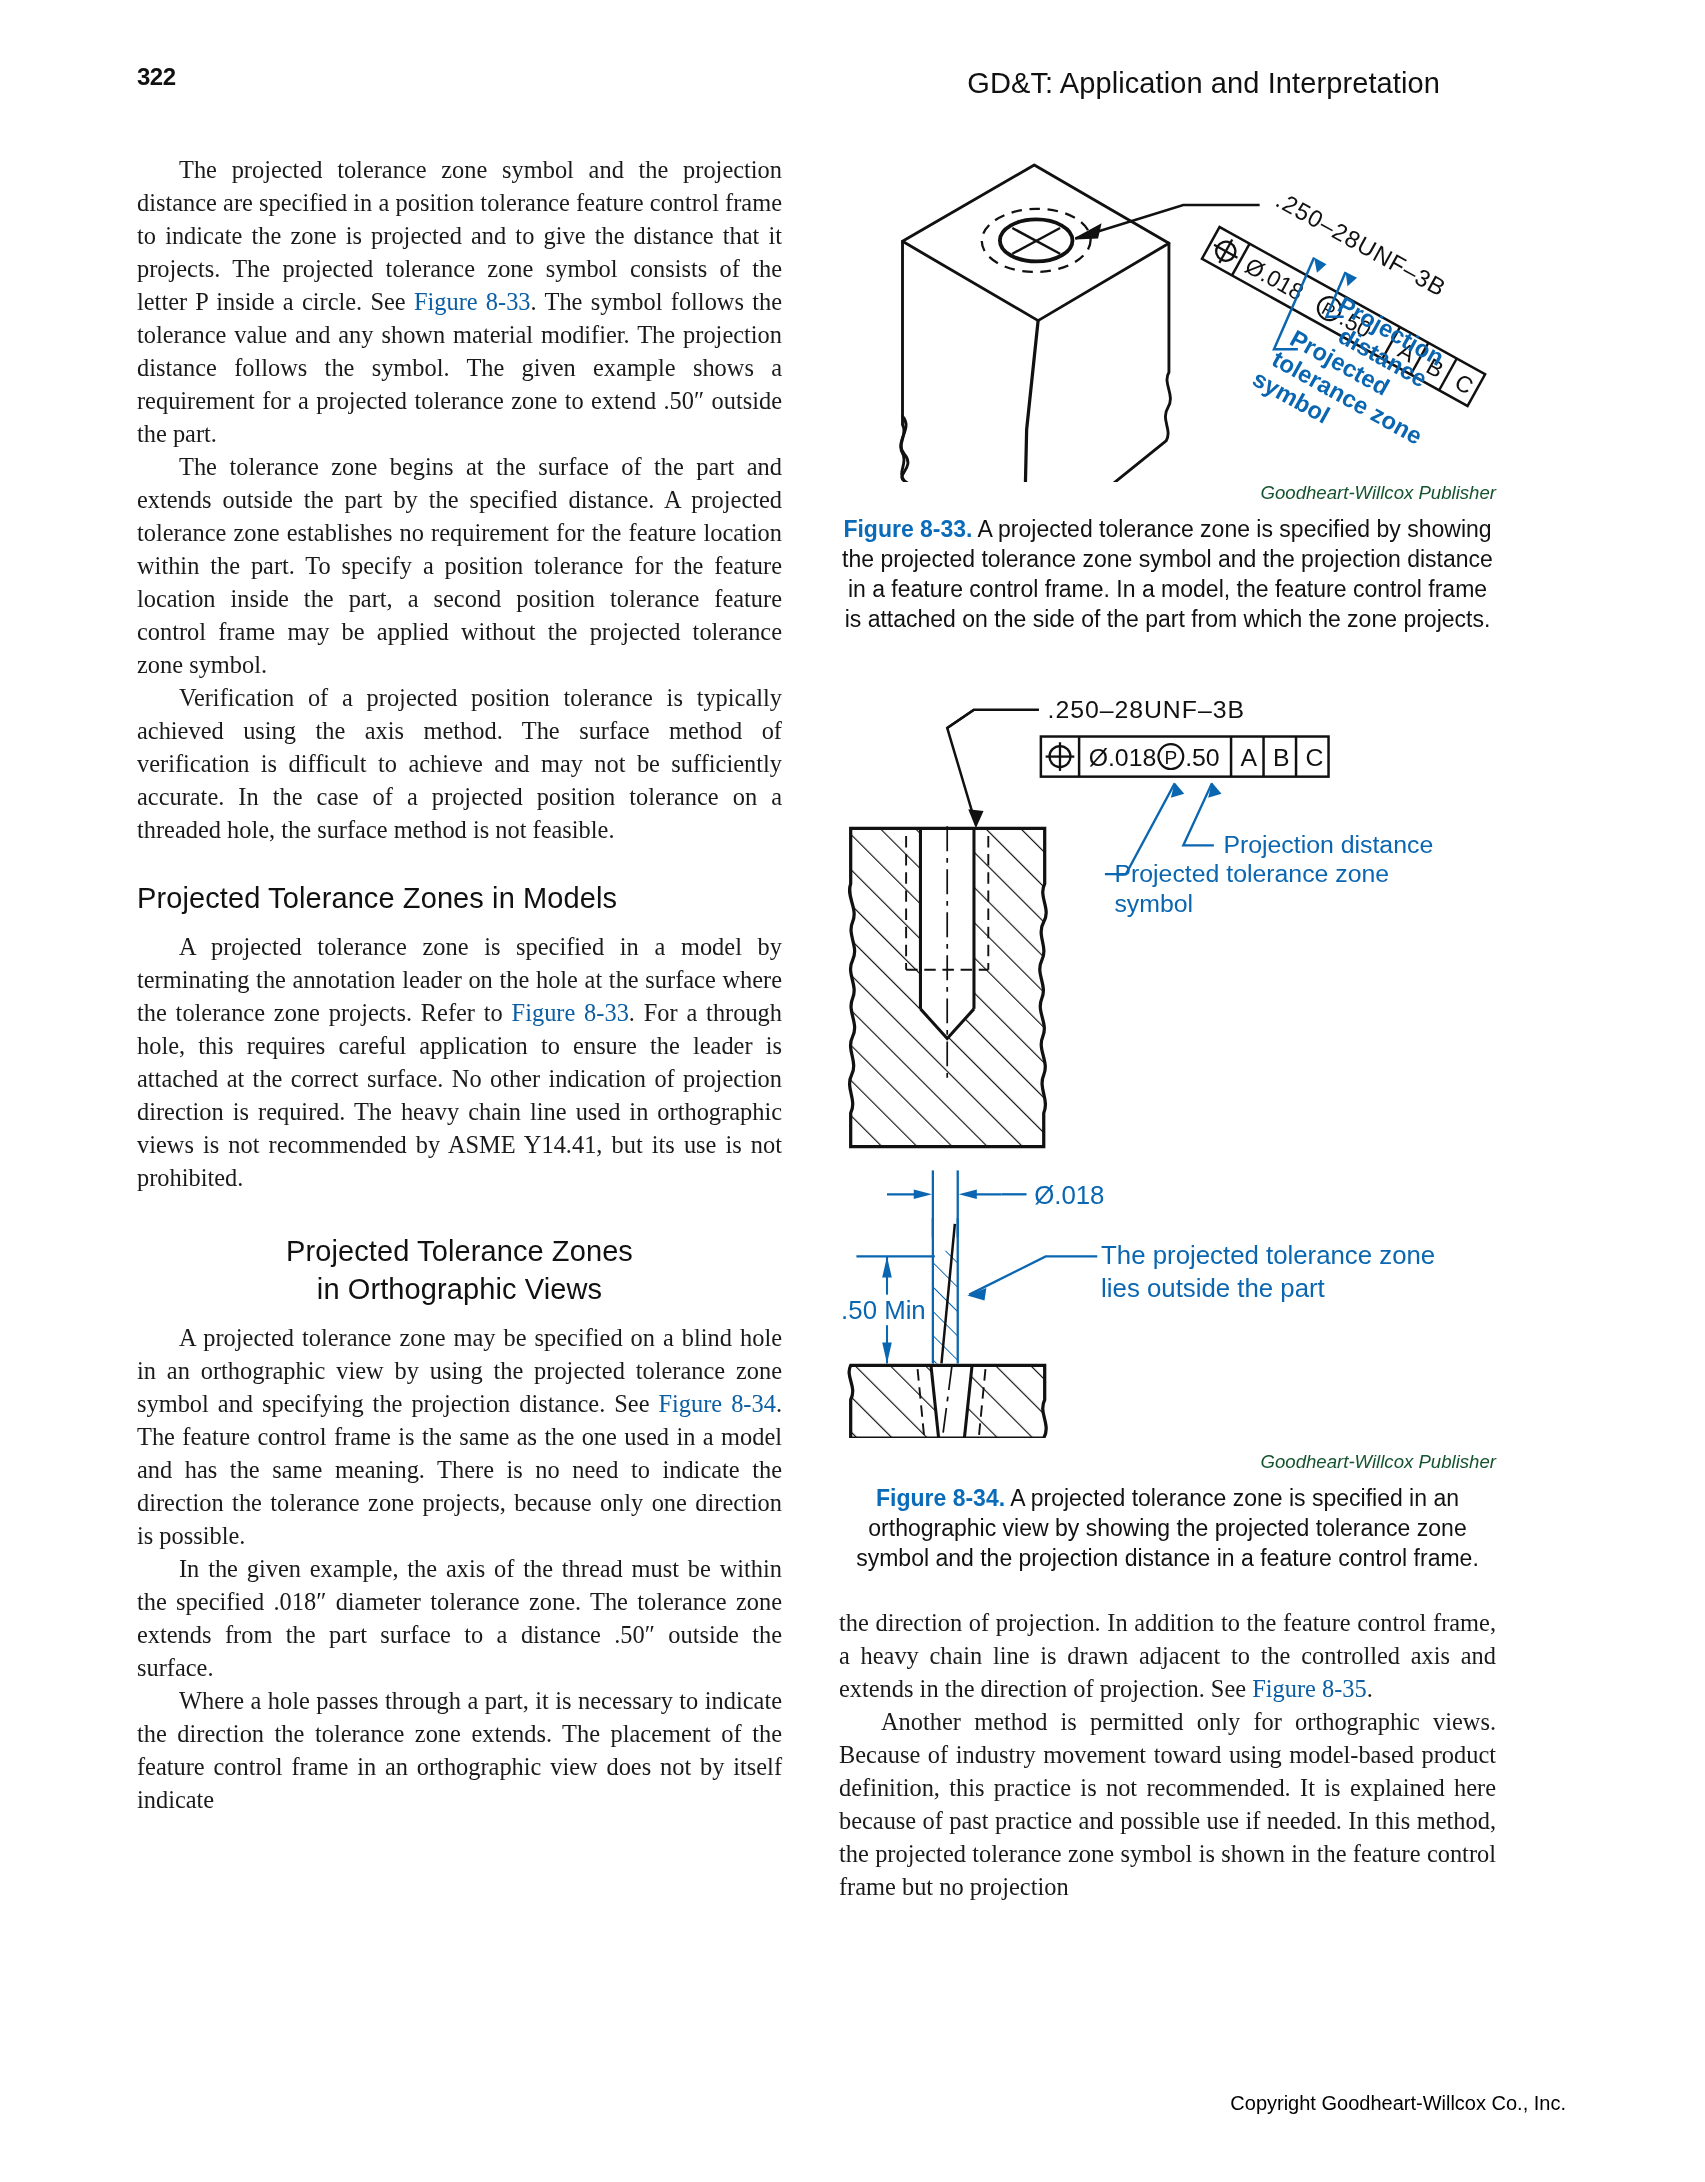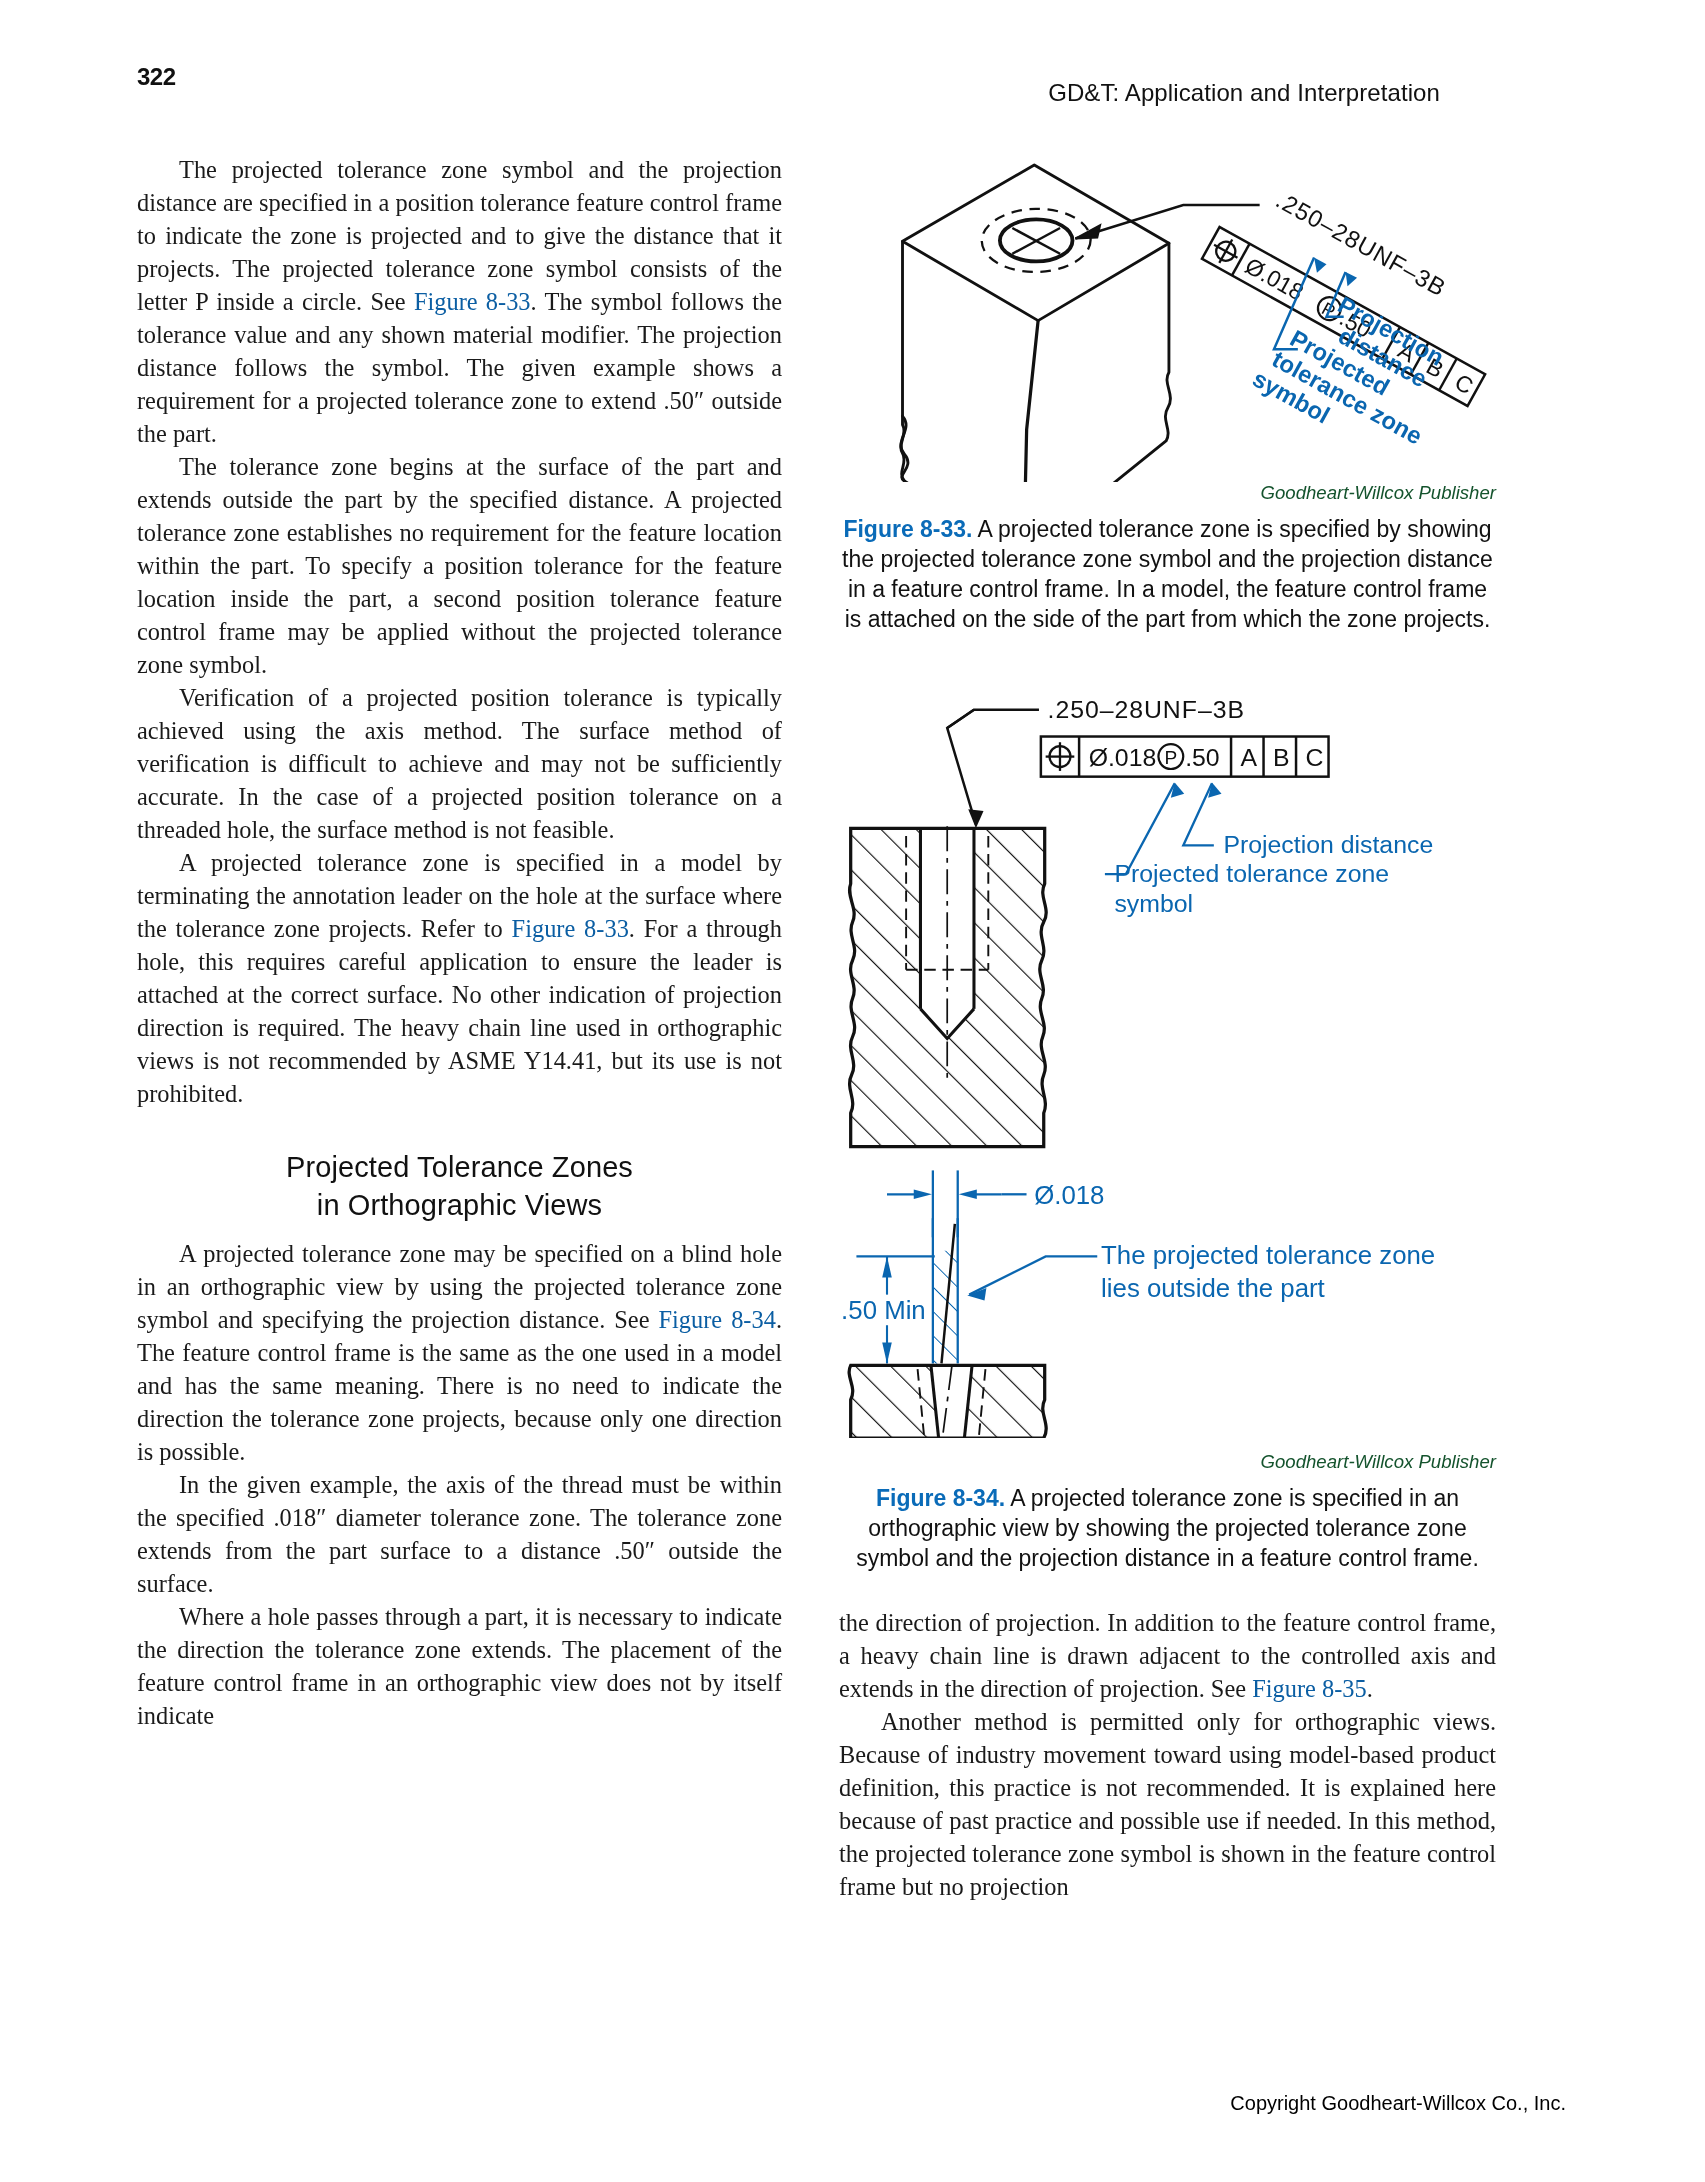--- a/index.html
+++ b/index.html
@@ -17,23 +17,23 @@
   .runhead {
     position:absolute; top:63px; left:0; width:1579px; height:38px;
   }
   .folio {
     position:absolute; left:137px; top:0;
     font-family:"Liberation Sans", sans-serif;
     font-weight:bold; font-size:24px; letter-spacing:-0.5px;
     color:#111;
   }
   .runhead-title {
-    position:absolute; right:139px; top:16px;
-    font-family:"Liberation Sans", sans-serif;
-    font-size:24px; color:#111; letter-spacing:0.1px;
+    position:absolute; right:139px; top:4px;
+    font-family:"Liberation Sans", sans-serif;
+    font-size:29px; color:#111; letter-spacing:0.1px;
   }
 
   
   .col-left {
     position:absolute; left:137px; top:153px; width:645px;
   }
   .col-right-bottom {
     position:absolute; left:839px; top:1606px; width:657px;
   }
 
@@ -100,20 +100,21 @@
 </div>
 
 <div class="col-left">
 
   <p class="body"><span>The projected tolerance zone symbol and the projection distance are specified in a position tolerance feature control frame to indicate the zone is projected and to give the distance that it projects. The projected tolerance zone symbol consists of the letter P inside a circle. See </span><span class="figref">Figure 8-33</span><span>. The symbol follows the tolerance value and any shown material modifier. The projection distance follows the symbol. The given example shows a requirement for a projected tolerance zone to extend .50″ outside the part.</span></p>
 
   <p class="body">The tolerance zone begins at the surface of the part and extends outside the part by the specified distance. A projected tolerance zone establishes no requirement for the feature location within the part. To specify a position tolerance for the feature location inside the part, a second position tolerance feature control frame may be applied without the projected tolerance zone symbol.</p>
 
   <p class="body">Verification of a projected position tolerance is typically achieved using the axis method. The surface method of verification is difficult to achieve and may not be sufficiently accurate. In the case of a projected position tolerance on a threaded hole, the surface method is not feasible.</p>
 
+  <h2 class="sec">Projected Tolerance Zones in Models</h2>
 
   <p class="body"><span>A projected tolerance zone is specified in a model by terminating the annotation leader on the hole at the surface where the tolerance zone projects. Refer to </span><span class="figref">Figure 8-33</span><span>. For a through hole, this requires careful application to ensure the leader is attached at the correct surface. No other indication of projection direction is required. The heavy chain line used in orthographic views is not recommended by ASME Y14.41, but its use is not prohibited.</span></p>
 
   <h2 class="sec tight"><span>Projected Tolerance Zones</span><br><span>in Orthographic Views</span></h2>
 
   <p class="body"><span>A projected tolerance zone may be specified on a blind hole in an orthographic view by using the projected tolerance zone symbol and specifying the projection distance. See </span><span class="figref">Figure 8-34</span><span>. The feature control frame is the same as the one used in a model and has the same meaning. There is no need to indicate the direction the tolerance zone projects, because only one direction is possible.</span></p>
 
   <p class="body">In the given example, the axis of the thread must be within the specified .018″ diameter tolerance zone. The tolerance zone extends from the part surface to a distance .50″ outside the surface.</p>
 
   <p class="body">Where a hole passes through a part, it is necessary to indicate the direction the tolerance zone extends. The placement of the feature control frame in an orthographic view does not by itself indicate</p>

